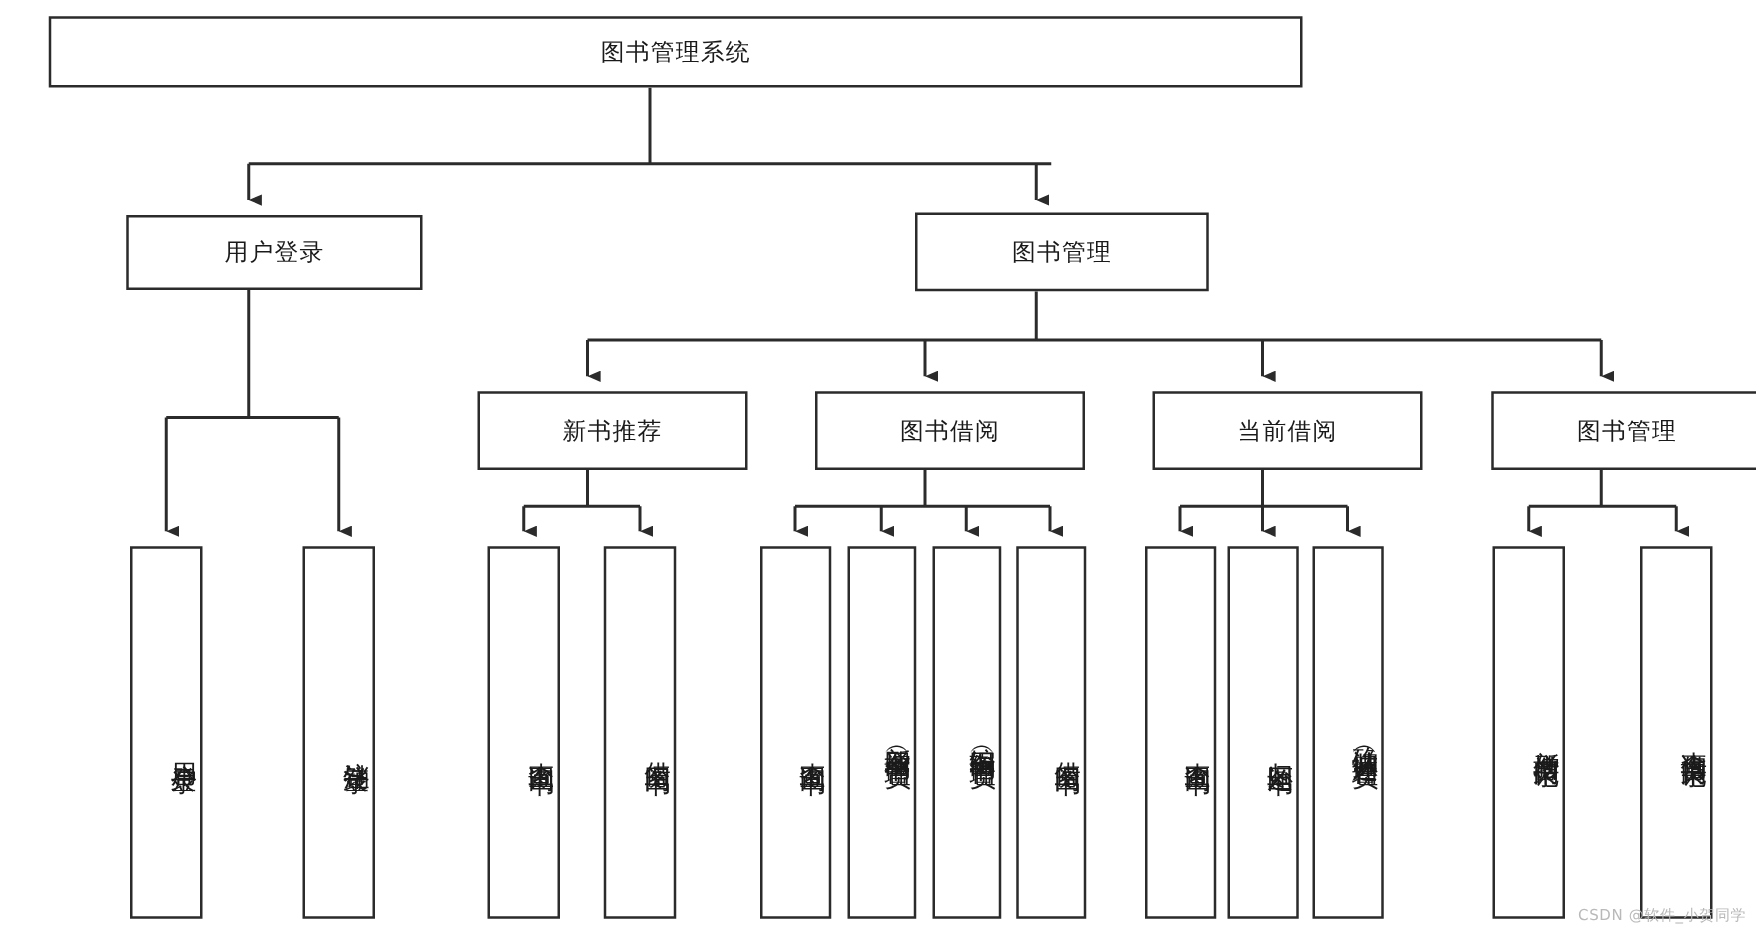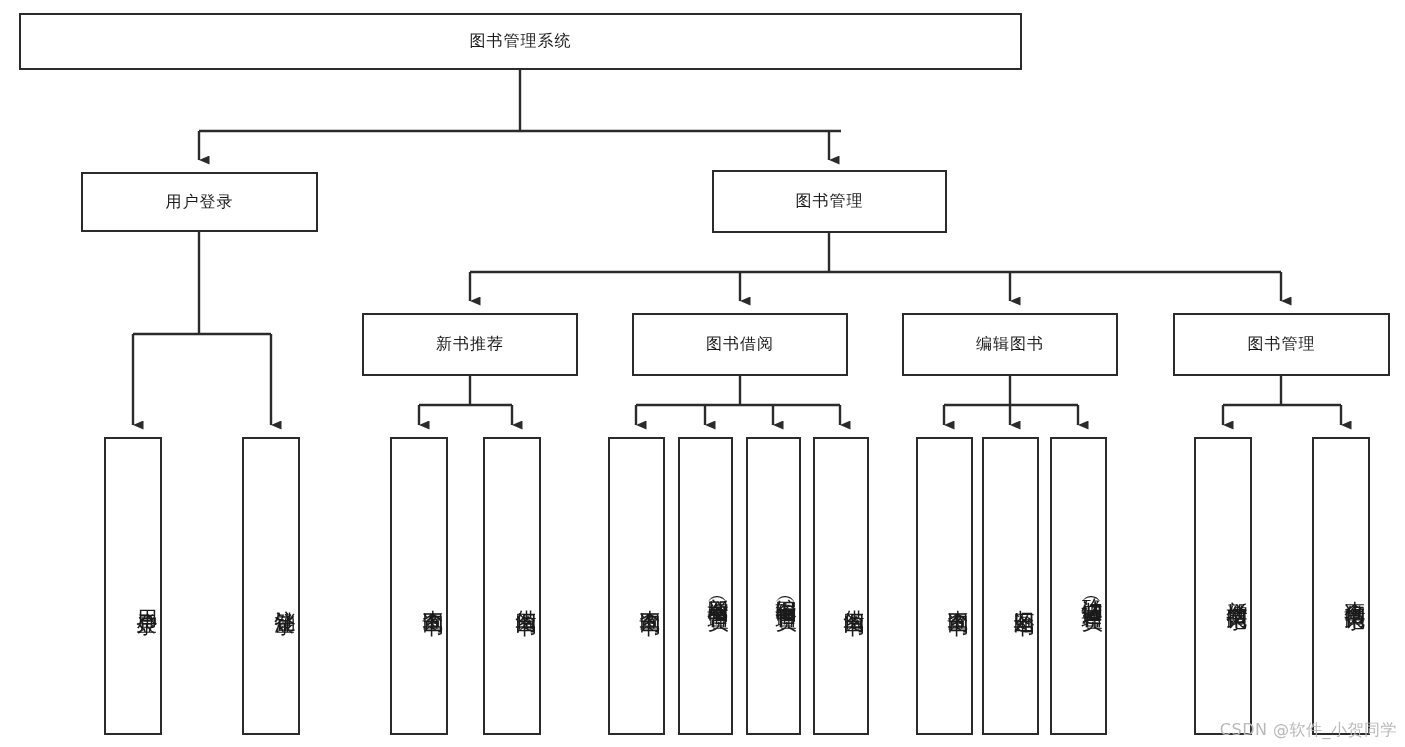--- a/index.html
+++ b/index.html
@@ -4,26 +4,26 @@
 <style>
   html,body{margin:0;padding:0;background:#ffffff;}
   body{width:1405px;height:747px;overflow:hidden;
        font-family:"DejaVu Sans","Liberation Sans",sans-serif;}
   #canvas{position:relative;width:1405px;height:747px;background:#ffffff;}
   svg.wires{position:absolute;left:0;top:0;width:1405px;height:747px;}
 
   .node{position:absolute;box-sizing:border-box;background:#ffffff;
         border:2px solid #2b2b2b;display:flex;align-items:center;
         justify-content:center;color:#1a1a1a;}
-  .node.h{font-size:16px;letter-spacing:1px;}
+  .node.h{font-size:19px;letter-spacing:1px;margin-left:20px;}
   .node.v{writing-mode:vertical-rl;text-orientation:upright;
           font-size:21px;line-height:1.32;letter-spacing:2px;
           align-items:flex-start;justify-content:center;padding-top:22px;}
   .node.v.tall{padding-top:8px;}
-  .watermark{position:absolute;right:8px;bottom:6px;font-size:16px;
+  .watermark{position:absolute;right:8px;bottom:6px;font-size:12px;
              color:#b9b9b9;white-space:nowrap;letter-spacing:.5px;}
 </style>
 </head>
 <body>
 
 <div id="canvas">
 
   <svg class="wires" viewBox="0 0 1405 747">
     <defs>
       <marker id="arw" markerWidth="9" markerHeight="11" refX="4.5" refY="10.5" orient="auto" markerUnits="userSpaceOnUse">
@@ -74,21 +74,21 @@
     </g>
   </svg>
 
   <div class="node h" style="left:19px;top:13px;width:1003px;height:57px;">图书管理系统</div>
 
   <div class="node h" style="left:81px;top:172px;width:237px;height:60px;">用户登录</div>
   <div class="node h" style="left:712px;top:170px;width:235px;height:63px;">图书管理</div>
 
   <div class="node h" style="left:362px;top:313px;width:216px;height:63px;">新书推荐</div>
   <div class="node h" style="left:632px;top:313px;width:216px;height:63px;font-family:Liberation Mono, monospace;">图书借阅</div>
-  <div class="node h" style="left:902px;top:313px;width:216px;height:63px;">编辑图书</div>
+  <div class="node h" style="left:902px;top:313px;width:216px;height:63px;">当前借阅</div>
   <div class="node h" style="left:1173px;top:313px;width:217px;height:63px;">图书管理</div>
 
   <div class="node v" style="left:104px;top:437px;width:58px;height:298px;">用户登录</div>
   <div class="node v" style="left:242px;top:437px;width:58px;height:298px;">注销登录</div>
 
   <div class="node v" style="left:390px;top:437px;width:58px;height:298px;">查询图书</div>
   <div class="node v" style="left:483px;top:437px;width:58px;height:298px;">借阅图书</div>
 
   <div class="node v" style="left:608px;top:437px;width:57px;height:298px;">查询图书</div>
   <div class="node v tall" style="left:678px;top:437px;width:55px;height:298px;">新增图书（管理员）</div>

